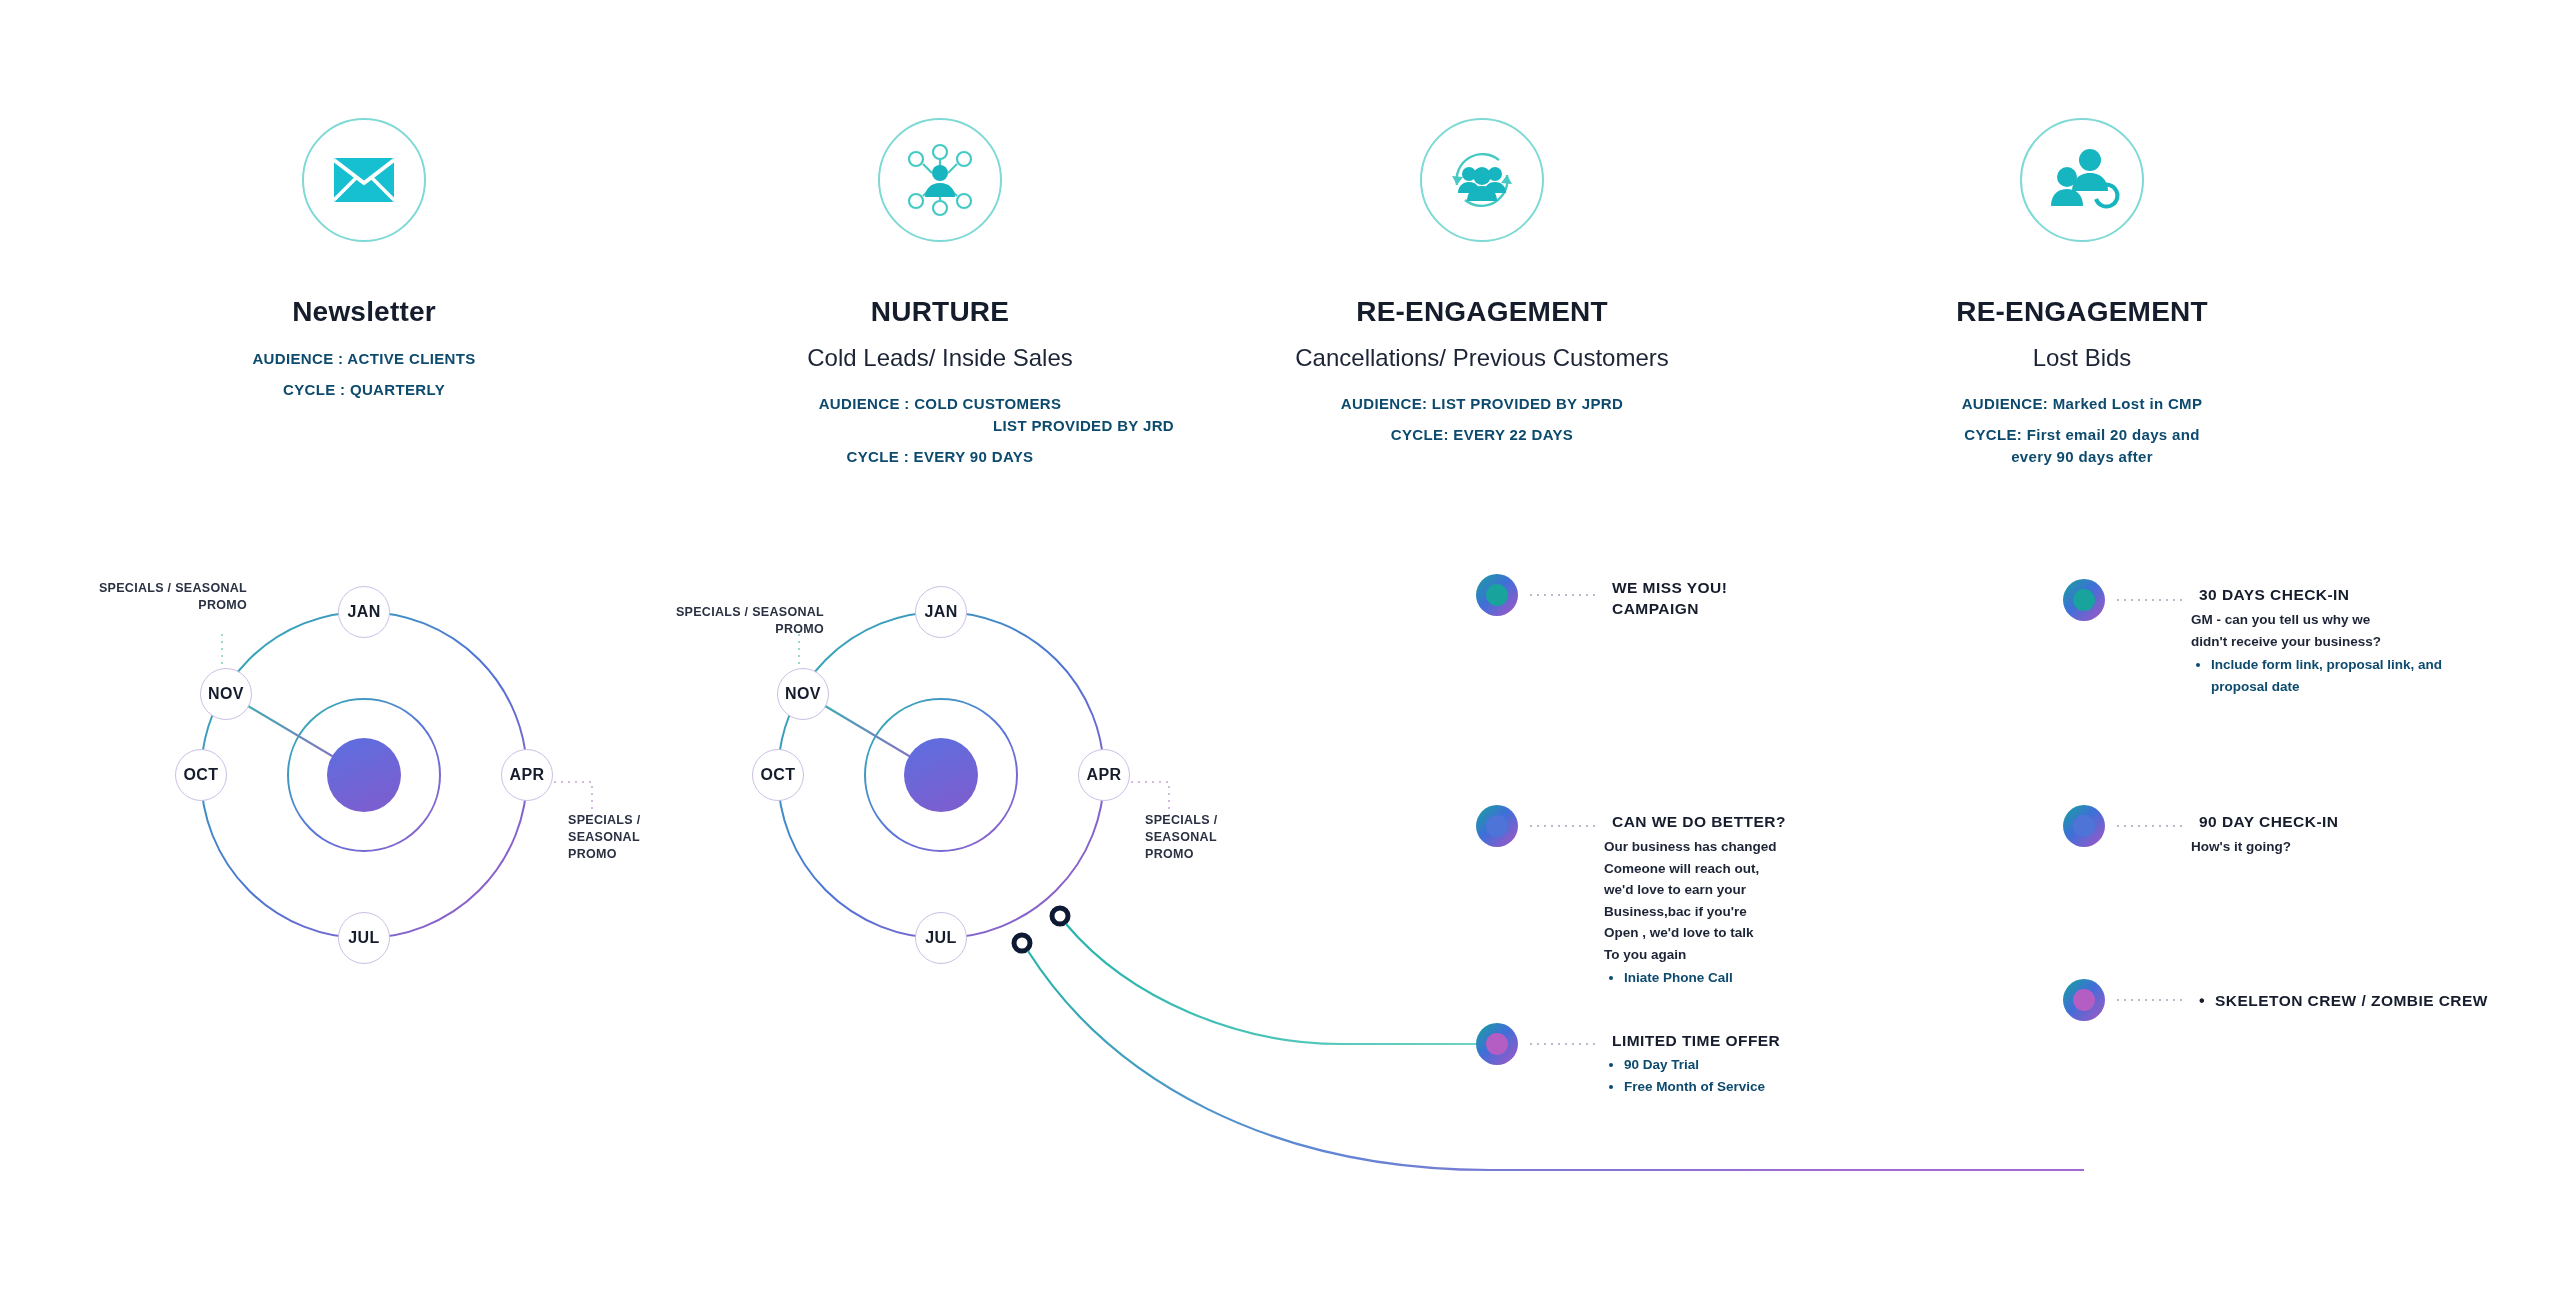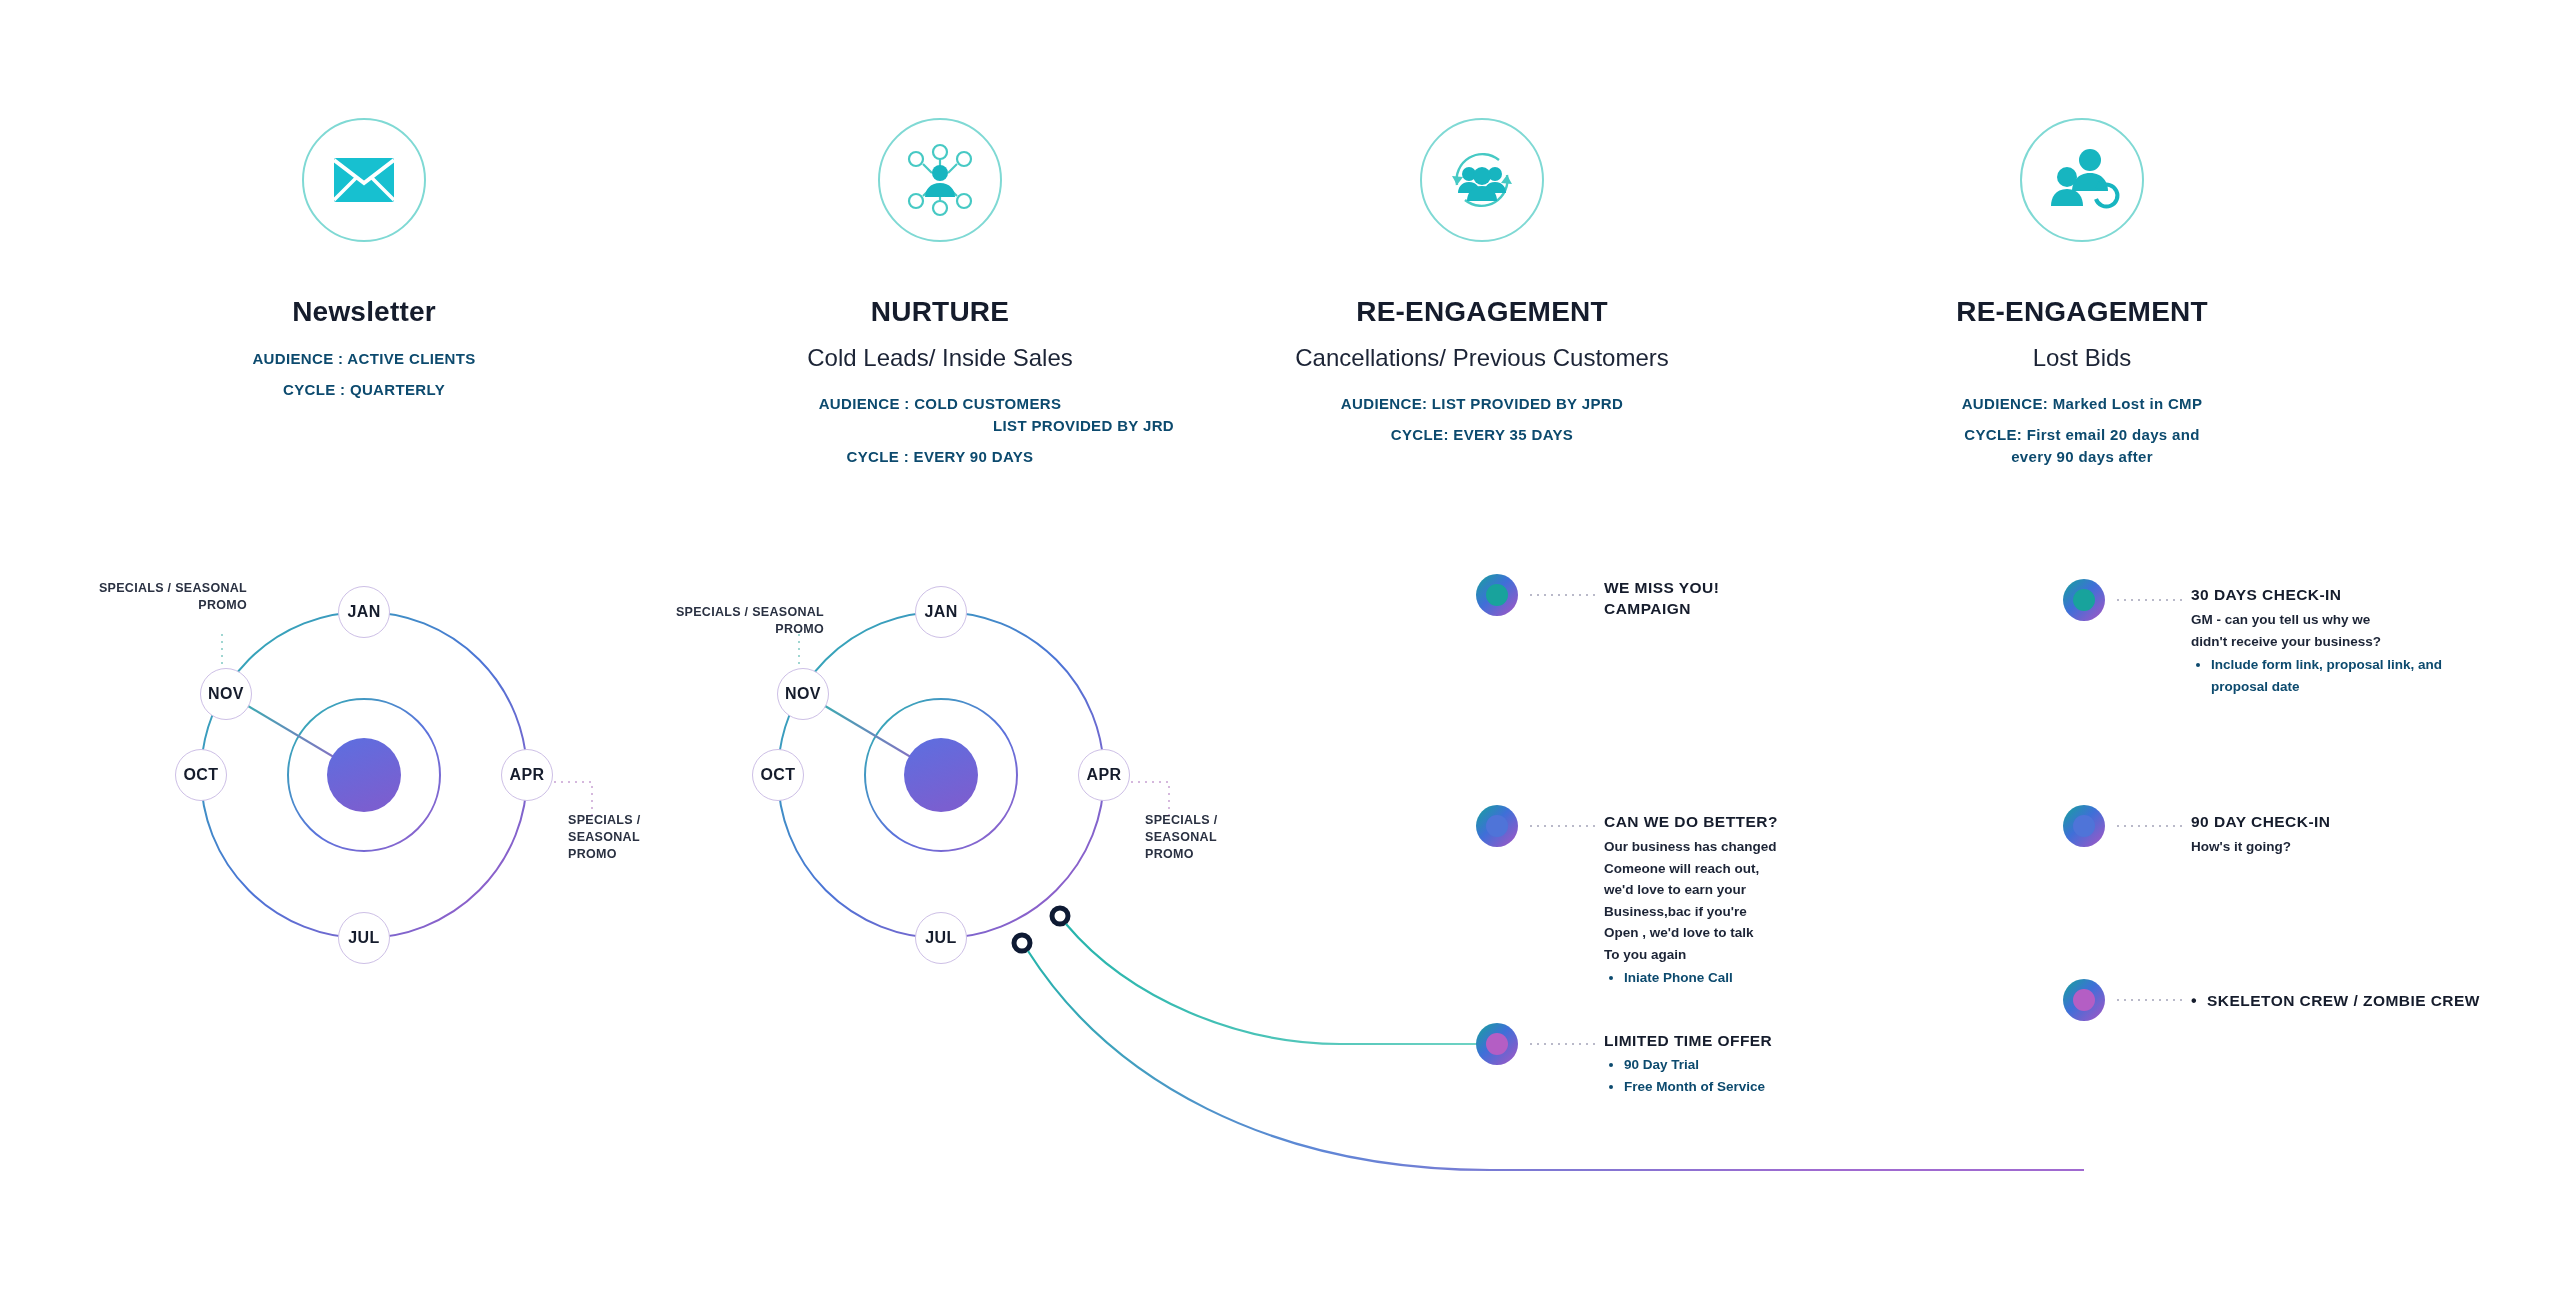--- a/index.html
+++ b/index.html
@@ -68,21 +68,21 @@
     content: ""; position: absolute; inset: -5px;
     border-radius: 50%;
     background: linear-gradient(135deg, #14a39a 0%, #3f6fd8 45%, #a855c4 100%);
     z-index: -1;
   }
   .tl-node .core { width: 22px; height: 22px; border-radius: 50%; }
 
   .tl-text { position: absolute; }
   .tl-title {
     font-size: 15.5px; font-weight: 700; letter-spacing: .45px;
-    color: #151c2c; line-height: 1.35; white-space: pre-line;
+    color: #151c2c; line-height: 1.35; white-space: pre-line; margin-left: 8px;
   }
   .tl-body {
     font-size: 13.5px; font-weight: 600; color: #1c2436;
     line-height: 1.6; margin-top: 3px; white-space: pre-line;
   }
   .tl-bullets { margin: 2px 0 0 0; padding-left: 20px; }
   .tl-bullets li {
     font-size: 13.5px; font-weight: 600; color: #0c4a6e;
     line-height: 1.65;
   }
@@ -253,21 +253,21 @@
           <circle cx="56" cy="37" r="7"></circle>
           <path d="M56 45 c-8 0 -11 6 -11 11 h22 c0 -5 -3 -11 -11 -11z"></path>
           <circle cx="43" cy="39" r="9"></circle>
           <path d="M43 49 c-11 0 -15 8 -15 15 h30 c0 -7 -4 -15 -15 -15z"></path>
         </g>
       </svg>
     </div>
     <div class="col-title">RE-ENGAGEMENT</div>
     <div class="col-sub">Cancellations/ Previous Customers</div>
     <div class="col-meta">AUDIENCE: LIST PROVIDED BY JPRD</div>
-    <div class="col-meta second">CYCLE: EVERY 35 DAYS</div>
+    <div class="col-meta second">CYCLE: EVERY 22 DAYS</div>
   </div>
 
   <div class="col-head" style="left:1862px; top:118px; width:440px;">
     <div class="icon-ring">
       <svg width="80" height="76" viewBox="0 0 80 76" aria-hidden="true">
         <g fill="#17b5c0">
           <circle cx="48" cy="18" r="11"></circle>
           <path d="M48 31 c-13 0 -18 10 -18 18 h36 c0 -8 -5 -18 -18 -18z"></path>
           <circle cx="25" cy="35" r="10"></circle>
           <path d="M25 47 c-12 0 -16 9 -16 17 h32 c0 -8 -4 -17 -16 -17z"></path>

